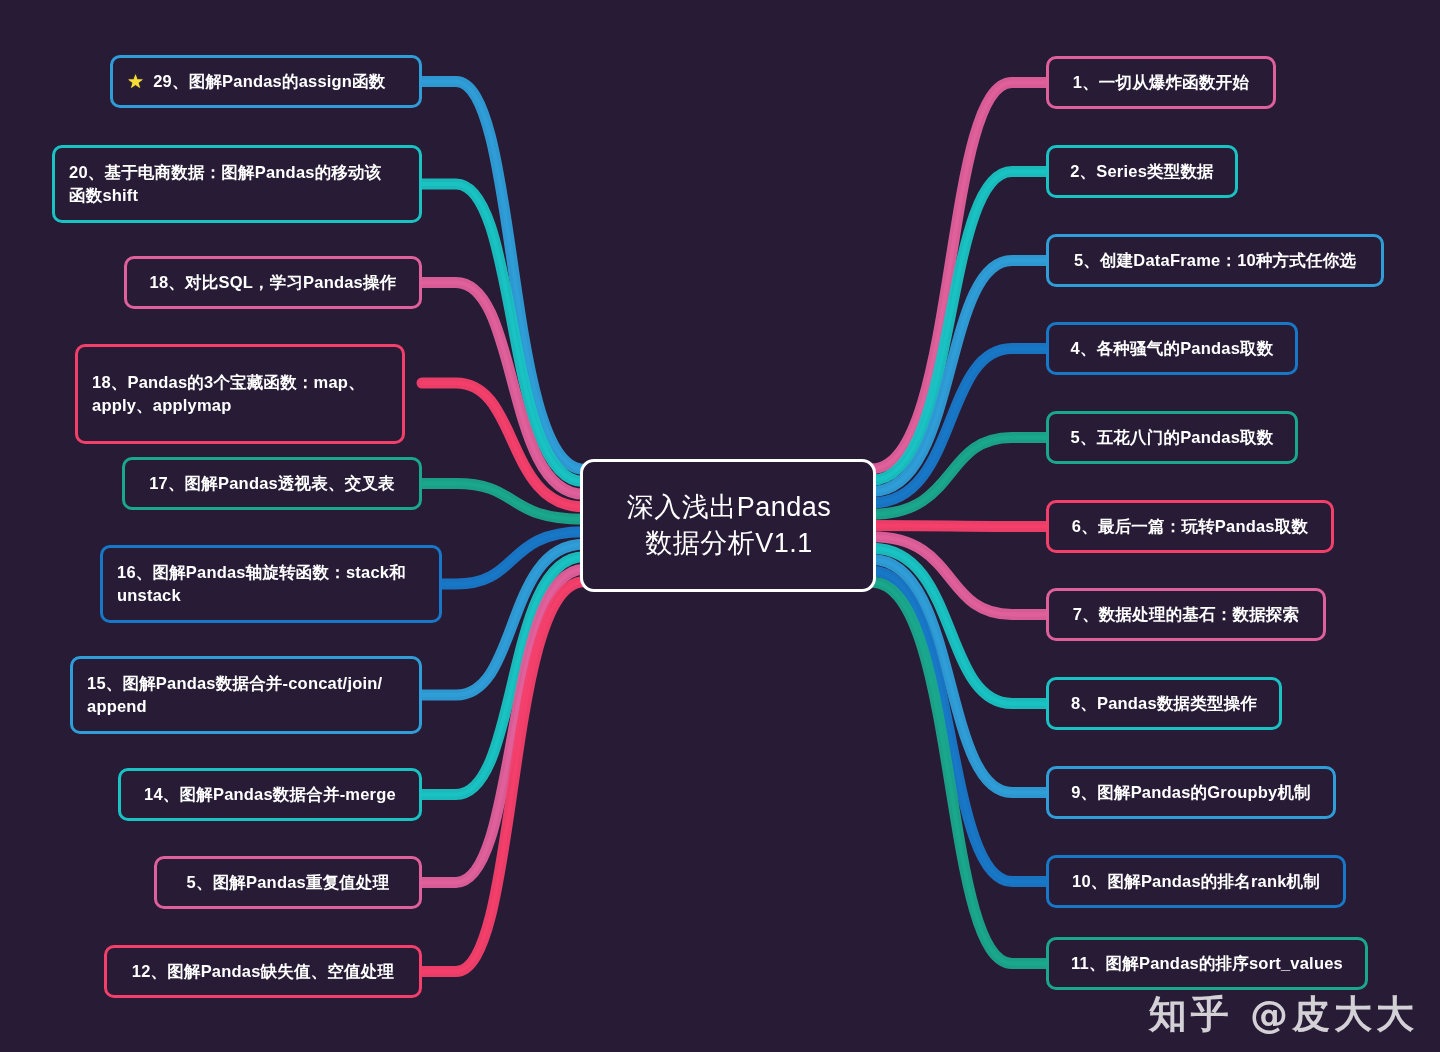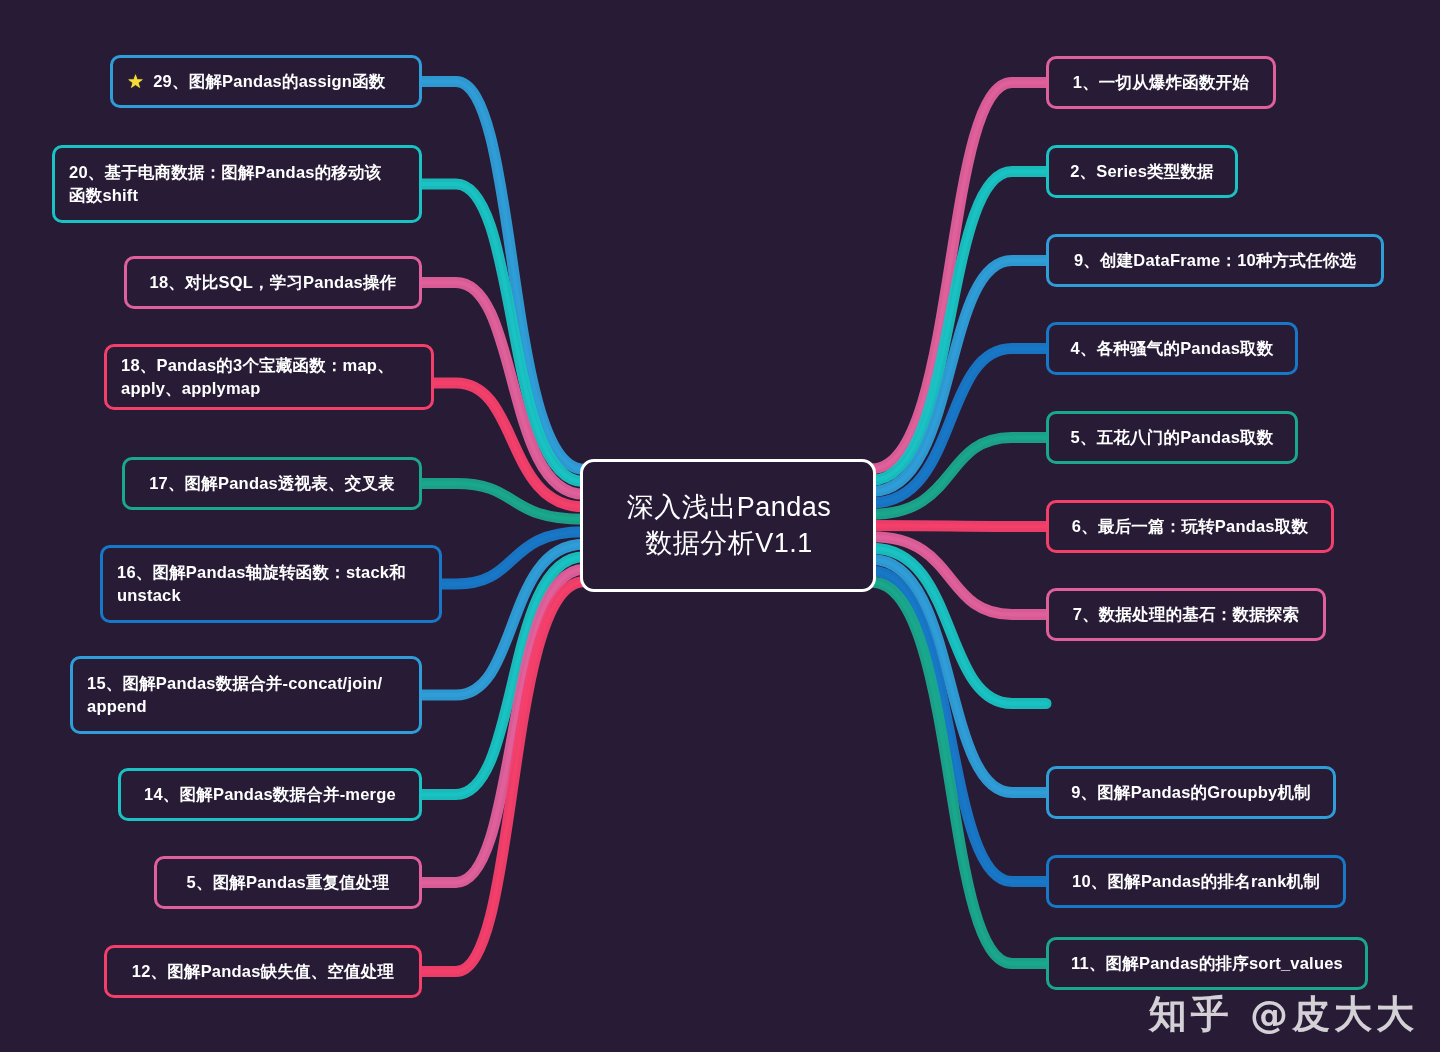--- a/index.html
+++ b/index.html
@@ -106,33 +106,34 @@
       <path d="M 584 544.22 C 504.64 544.22 520 695 456 695 L 422 695" fill="none" stroke="#2f9ed8" stroke-width="4" stroke-linecap="round"></path>
       <path d="M 584 556.7 C 504.64 556.7 520 794.5 456 794.5 L 422 794.5" fill="none" stroke="#19c3c3" stroke-width="11" stroke-linecap="round" opacity="0.95" stroke-dasharray="588 1400"></path>
       <path d="M 584 556.7 C 504.64 556.7 520 794.5 456 794.5 L 422 794.5" fill="none" stroke="#19c3c3" stroke-width="4" stroke-linecap="round"></path>
       <path d="M 584 569.18 C 504.64 569.18 520 882.5 456 882.5 L 422 882.5" fill="none" stroke="#e0609b" stroke-width="11" stroke-linecap="round" opacity="0.95" stroke-dasharray="588 1400"></path>
       <path d="M 584 569.18 C 504.64 569.18 520 882.5 456 882.5 L 422 882.5" fill="none" stroke="#e0609b" stroke-width="4" stroke-linecap="round"></path>
       <path d="M 584 581.66 C 504.64 581.66 520 971.5 456 971.5 L 422 971.5" fill="none" stroke="#f43f6b" stroke-width="11" stroke-linecap="round" opacity="0.95" stroke-dasharray="588 1400"></path>
       <path d="M 584 581.66 C 504.64 581.66 520 971.5 456 971.5 L 422 971.5" fill="none" stroke="#f43f6b" stroke-width="4" stroke-linecap="round"></path>
     </svg>
 <div class="node ctr" style="left: 1046px; top: 56px; width: 230px; height: 53px; border-color: rgb(224, 96, 155);"><span class="label" style="text-align: center;">1、一切从爆炸函数开始</span></div>
     <div class="node ctr" style="left: 1046px; top: 145px; width: 192px; height: 53px; border-color: rgb(25, 195, 195);"><span class="label" style="text-align: center;">2、Series类型数据</span></div>
-    <div class="node ctr" style="left: 1046px; top: 234px; width: 338px; height: 53px; border-color: rgb(47, 158, 216);"><span class="label" style="text-align: center;">9、创建DataFrame：10种方式任你选</span></div>
+    <div class="node ctr" style="left: 1046px; top: 234px; width: 338px; height: 53px; border-color: rgb(47, 158, 216);"><span class="label" style="text-align: center;">5、创建DataFrame：10种方式任你选</span></div>
     <div class="node ctr" style="left: 1046px; top: 322px; width: 252px; height: 53px; border-color: rgb(24, 120, 200);"><span class="label" style="text-align: center;">4、各种骚气的Pandas取数</span></div>
     <div class="node ctr" style="left: 1046px; top: 411px; width: 252px; height: 53px; border-color: rgb(26, 168, 140);"><span class="label" style="text-align: center;">5、五花八门的Pandas取数</span></div>
     <div class="node ctr" style="left: 1046px; top: 500px; width: 288px; height: 53px; border-color: rgb(244, 63, 107);"><span class="label" style="text-align: center;">6、最后一篇：玩转Pandas取数</span></div>
     <div class="node ctr" style="left: 1046px; top: 588px; width: 280px; height: 53px; border-color: rgb(224, 96, 155);"><span class="label" style="text-align: center;">7、数据处理的基石：数据探索</span></div>
+    <div class="node ctr" style="left: 1046px; top: 677px; width: 236px; height: 53px; border-color: rgb(25, 195, 195);"><span class="label" style="text-align: center;">8、Pandas数据类型操作</span></div>
     <div class="node ctr" style="left: 1046px; top: 766px; width: 290px; height: 53px; border-color: rgb(47, 158, 216);"><span class="label" style="text-align: center;">9、图解Pandas的Groupby机制</span></div>
     <div class="node ctr" style="left: 1046px; top: 855px; width: 300px; height: 53px; border-color: rgb(24, 120, 200);"><span class="label" style="text-align: center;">10、图解Pandas的排名rank机制</span></div>
     <div class="node ctr" style="left: 1046px; top: 937px; width: 322px; height: 53px; border-color: rgb(26, 168, 140);"><span class="label" style="text-align: center;">11、图解Pandas的排序sort_values</span></div>
     <div class="node" style="left: 110px; top: 55px; width: 312px; height: 53px; border-color: rgb(47, 158, 216);"><span class="star">★</span><span class="label">29、图解Pandas的assign函数</span></div>
     <div class="node" style="left: 52px; top: 145px; width: 370px; height: 78px; border-color: rgb(25, 195, 195);"><span class="label">20、基于电商数据：图解Pandas的移动该
 函数shift</span></div>
     <div class="node ctr" style="left: 124px; top: 256px; width: 298px; height: 53px; border-color: rgb(224, 96, 155);"><span class="label" style="text-align: center;">18、对比SQL，学习Pandas操作</span></div>
-    <div class="node" style="left: 104px; top: 344px; width: 330px; height: 66px; border-color: rgb(244, 63, 107);"><span class="label">18、Pandas的3个宝藏函数：map、
+    <div class="node" style="left: 75px; top: 344px; width: 330px; height: 100px; border-color: rgb(244, 63, 107);"><span class="label">18、Pandas的3个宝藏函数：map、
 apply、applymap</span></div>
     <div class="node ctr" style="left: 122px; top: 457px; width: 300px; height: 53px; border-color: rgb(26, 168, 140);"><span class="label" style="text-align: center;">17、图解Pandas透视表、交叉表</span></div>
     <div class="node" style="left: 80px; top: 545px; width: 342px; height: 78px; border-color: rgb(24, 120, 200); margin-left: 20px;"><span class="label">16、图解Pandas轴旋转函数：stack和
 unstack</span></div>
     <div class="node" style="left: 70px; top: 656px; width: 352px; height: 78px; border-color: rgb(47, 158, 216);"><span class="label">15、图解Pandas数据合并-concat/join/
 append</span></div>
     <div class="node ctr" style="left: 118px; top: 768px; width: 304px; height: 53px; border-color: rgb(25, 195, 195);"><span class="label" style="text-align: center;">14、图解Pandas数据合并-merge</span></div>
     <div class="node ctr" style="left: 154px; top: 856px; width: 268px; height: 53px; border-color: rgb(224, 96, 155);"><span class="label" style="text-align: center;">5、图解Pandas重复值处理</span></div>
     <div class="node ctr" style="left: 104px; top: 945px; width: 318px; height: 53px; border-color: rgb(244, 63, 107);"><span class="label" style="text-align: center;">12、图解Pandas缺失值、空值处理</span></div>
     <div class="node center" style="left: 580px; top: 459px; width: 296px; height: 133px; padding-left: 12px;"><span class="label">深入浅出Pandas

